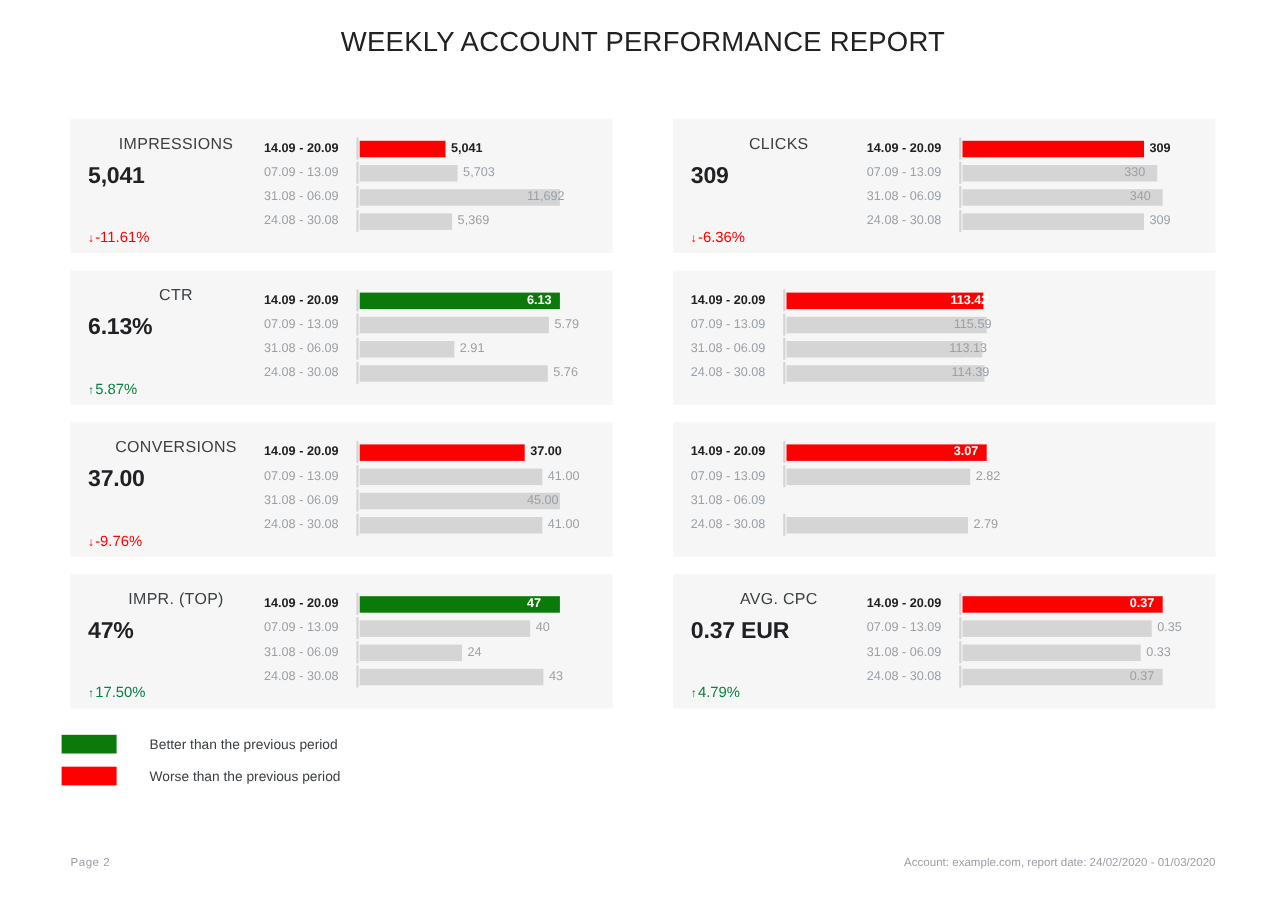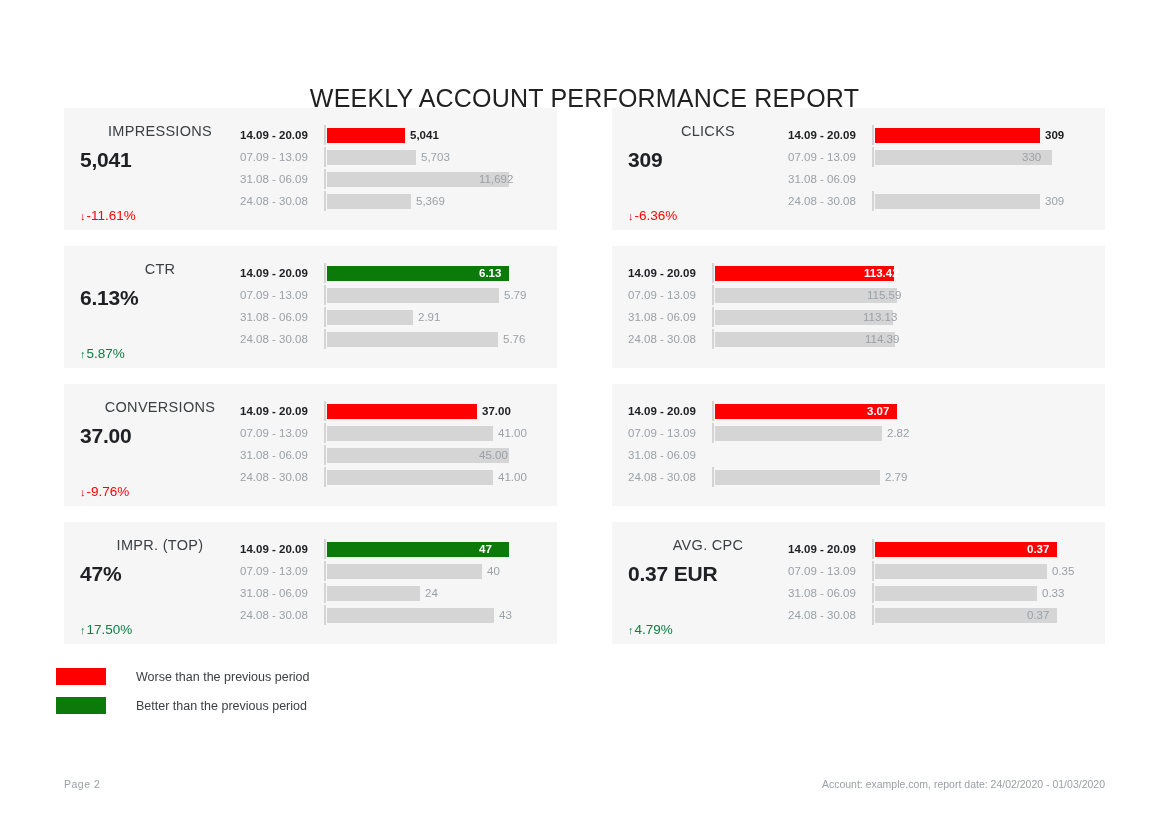--- a/index.html
+++ b/index.html
@@ -15,22 +15,22 @@
     position: relative;
     overflow: hidden;
   }
 
   #report-title {
     text-align: center;
     font-size: 25px;
     font-weight: 400;
     color: #212121;
     letter-spacing: 0.2px;
-    padding-top: 68px;
-    margin: 16px;
+    padding-top: 24px;
+    margin: 0;
   }
 
   #cards-grid {
     position: absolute;
     left: 64px;
     top: 108px;
     width: 1041px;
     display: flex;
     flex-wrap: wrap;
     justify-content: space-between;
@@ -246,20 +246,24 @@
         </div>
         <div class="bar-row">
           <div class="period-label">07.09 - 13.09</div>
           <div class="bar-track">
             <div class="bar-fill" style="width: 177px;"></div>
             <div class="bar-value overlap">330</div>
           </div>
         </div>
         <div class="bar-row">
           <div class="period-label">31.08 - 06.09</div>
+          <div class="bar-track">
+            <div class="bar-fill" style="width: 182px;"></div>
+            <div class="bar-value overlap">340</div>
+          </div>
         </div>
         <div class="bar-row">
           <div class="period-label">24.08 - 30.08</div>
           <div class="bar-track">
             <div class="bar-fill" style="width: 165px;"></div>
             <div class="bar-value">309</div>
           </div>
         </div>
       </div>
     </div>
@@ -468,25 +472,25 @@
             <div class="bar-fill" style="width: 182px;"></div>
             <div class="bar-value overlap">0.37</div>
           </div>
         </div>
       </div>
     </div>
   </div>
 
 <div id="legend">
     <div class="legend-row">
+      <div class="legend-swatch" style="background: rgb(11, 122, 11);"></div>
+      <div class="legend-label">Better than the previous period</div>
+    </div>
+    <div class="legend-row">
       <div class="legend-swatch" style="background: rgb(255, 0, 0);"></div>
       <div class="legend-label">Worse than the previous period</div>
-    </div>
-    <div class="legend-row">
-      <div class="legend-swatch" style="background: rgb(11, 122, 11);"></div>
-      <div class="legend-label">Better than the previous period</div>
     </div>
   </div>
 
 <div id="footer">
   <span id="footer-page">Page 2</span>
   <span id="footer-account">Account: example.com, report date: 24/02/2020 - 01/03/2020</span>
 </div>
 
 </body></html>

